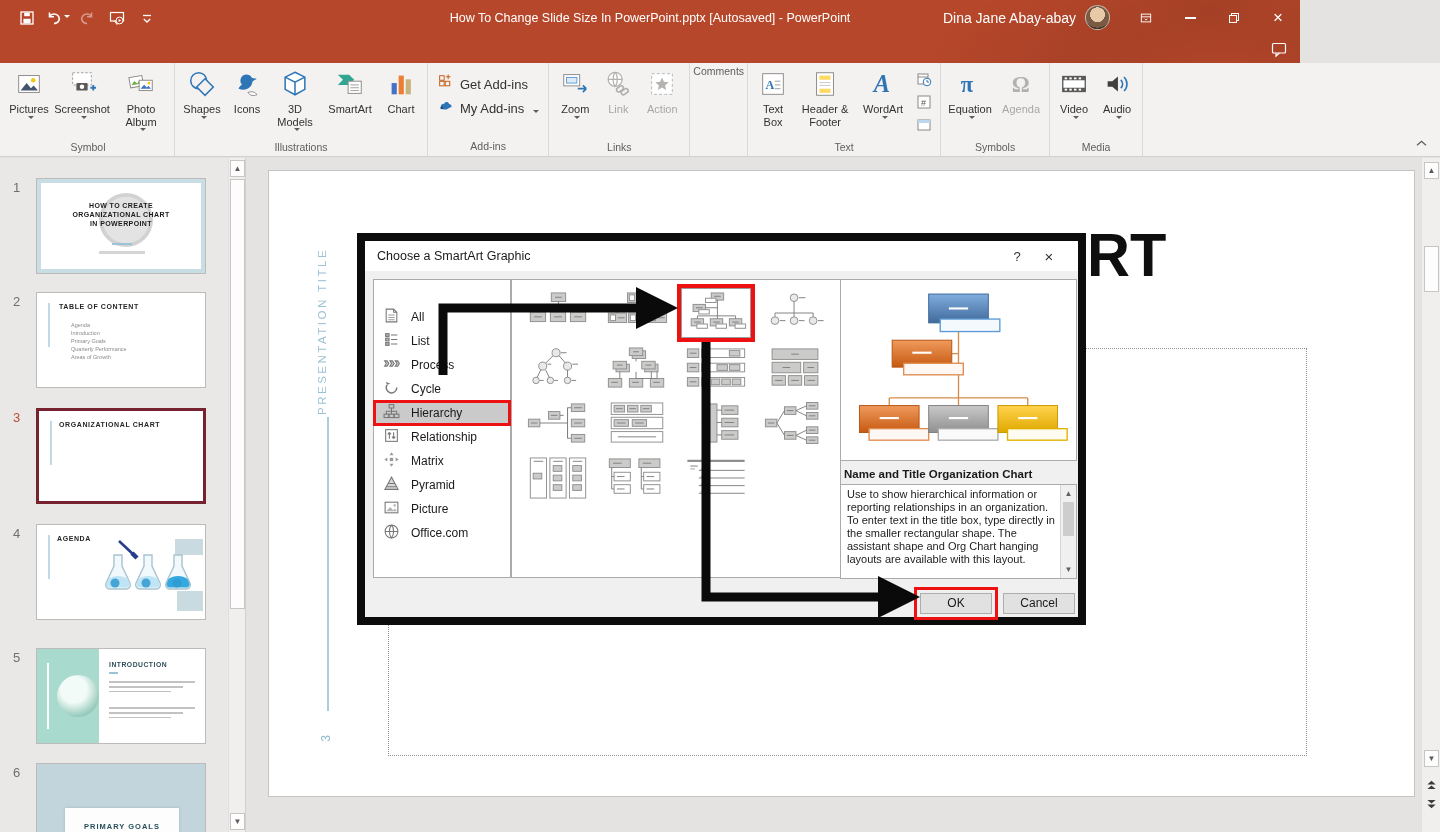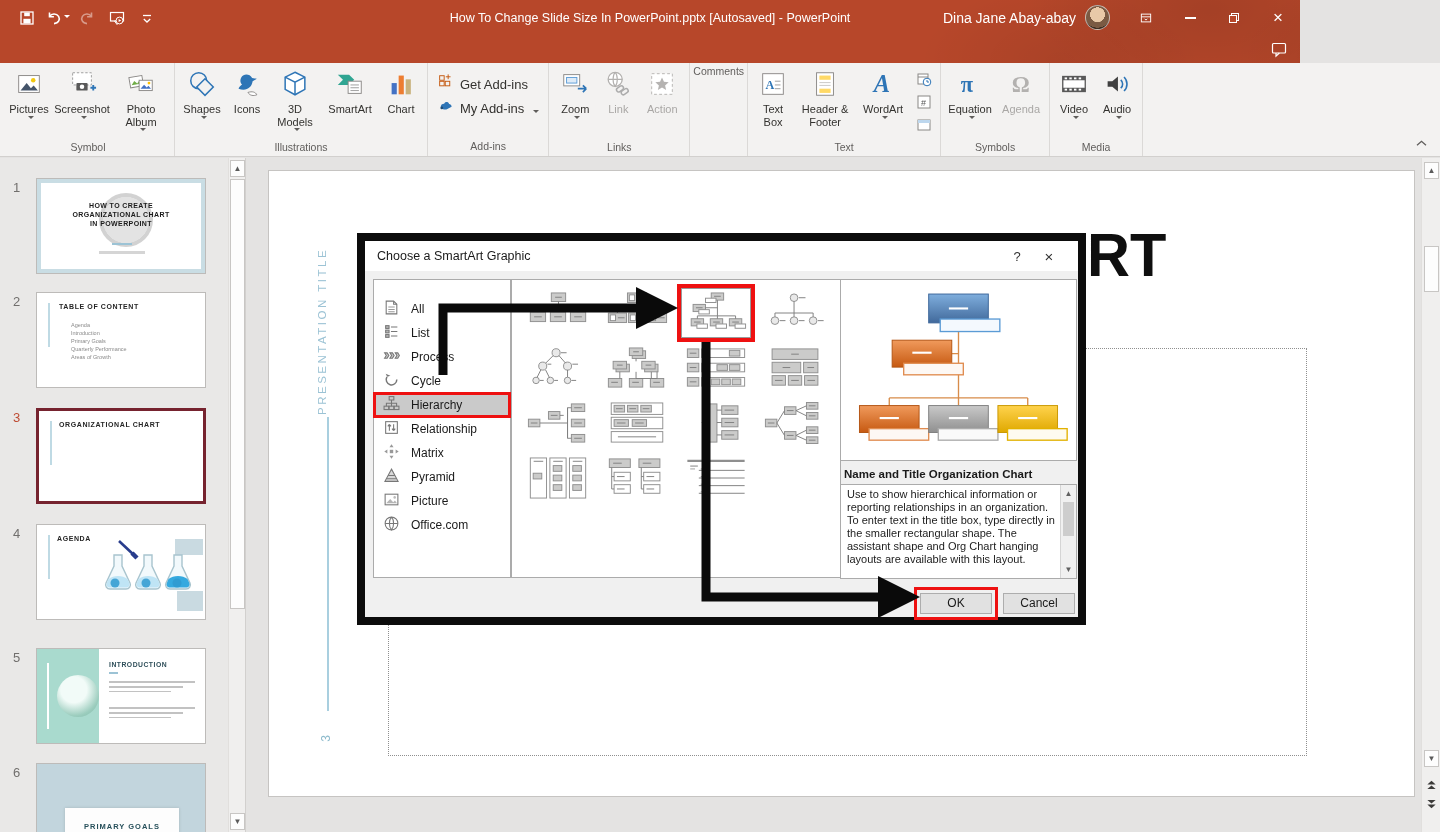--- a/index.html
+++ b/index.html
@@ -90,21 +90,21 @@
 
 .rscroll{position:absolute;left:1421px;top:158px;width:19px;height:674px;background:#F0EFEE;border-left:1px solid #E1DFDD}
 .rs-up{top:4px}.rs-down{top:592px}
 .dblbtn{position:absolute;left:2px;width:15px;height:16px;display:flex;align-items:center;justify-content:center}
 .dblbtn svg{width:11px;height:11px}
 
 .dialog{position:absolute;left:357px;top:233px;width:729px;height:392px;border:8px solid #0C0C0C;background:#F0F0F0;z-index:5;font-size:12px;color:#1A1A1A}
 .dtitle{height:30px;background:#fff;display:flex;align-items:center;padding:0 12px;font-size:12.5px}
 .dhelp{margin-left:auto;width:30px;text-align:center;font-size:13px;color:#333}
 .dclose{width:34px;text-align:center;font-size:15px;color:#333}
-.cats{position:absolute;left:8px;top:38px;width:138px;height:299px;background:#fff;border:1px solid #ABABAB;padding-top:17px}
+.cats{position:absolute;left:8px;top:38px;width:138px;height:299px;background:#fff;border:1px solid #ABABAB;padding-top:25px}
 .cat{height:24px;display:flex;align-items:center;gap:11px;padding-left:9px;position:relative}
 .cat svg{width:17px;height:17px;flex:0 0 17px}
 .cat.selected{background:var(--dialog_selected_row,#CACACA)}
 .cat.selected::after{content:"";position:absolute;inset:-1px;border:3px solid var(--annotation_red,#EE1111);pointer-events:none}
 .gal{position:absolute;left:146px;top:38px;width:330px;height:299px;background:#fff;border:1px solid #ABABAB;padding:5px 6px;display:grid;grid-template-columns:repeat(4,1fr);grid-auto-rows:55px;justify-items:center;align-items:center}
 .layout{width:70px;height:50px;display:flex;align-items:center;justify-content:center;position:relative}
 .layout svg{width:62px;height:42px}
 .layout.selected{background:#fff;border:1px solid #9a9a9a;box-shadow:1px 1px 0 #cfcfcf}
 .layout.selected::after{content:"";position:absolute;inset:-5px;border:4px solid var(--annotation_red,#EE1111);pointer-events:none}
 .pchart{position:absolute;left:475px;top:38px;width:237px;height:182px;background:#fff;border:1px solid #ABABAB;display:flex;align-items:center;justify-content:center}

